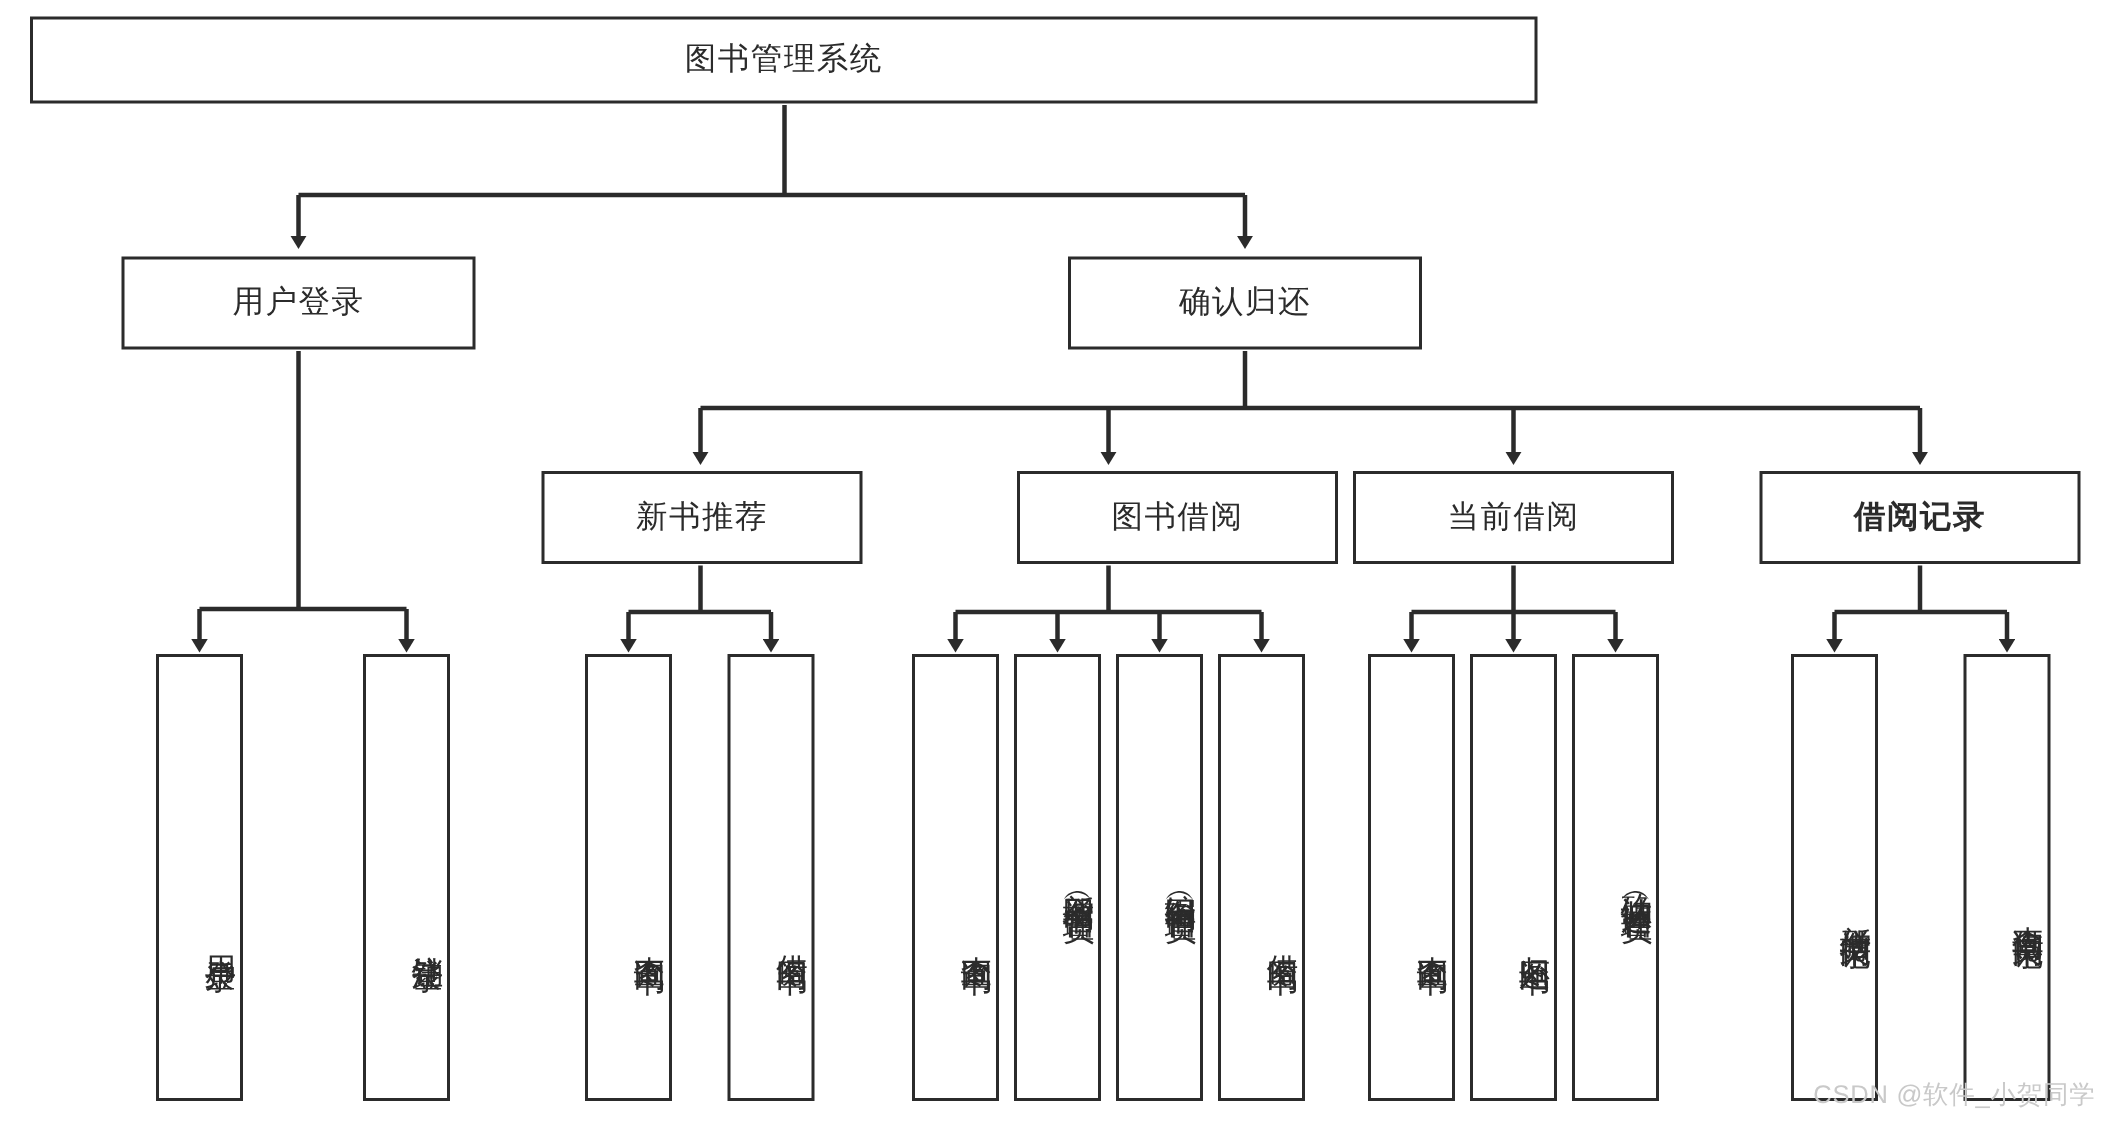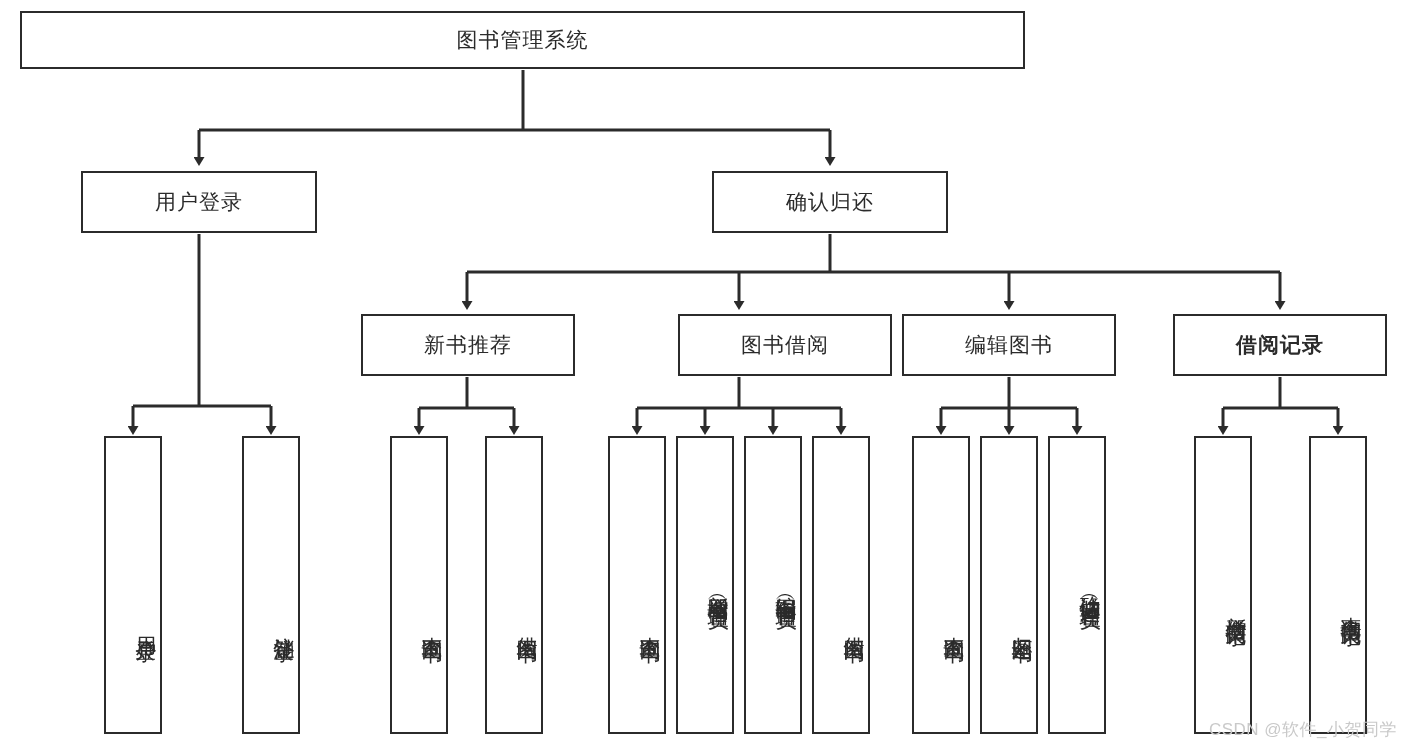--- a/index.html
+++ b/index.html
@@ -133,21 +133,21 @@
     <span>确认归还</span>
   </div>
 
   <div class="node h" style="left:361px; top:314px; width:214px; height:62px;">
     <span>新书推荐</span>
   </div>
   <div class="node h" style="left:632px; top:314px; width:214px; height:62px;margin-left:46px;">
     <span>图书借阅</span>
   </div>
   <div class="node h" style="left:902px; top:314px; width:214px; height:62px;">
-    <span>编辑图书</span>
+    <span>当前借阅</span>
   </div>
   <div class="node h" style="left:1173px; top:314px; width:214px; height:62px;font-weight:bold;">
     <span>借阅记录</span>
   </div>
 
   <div class="node v" style="left:104px; top:436px; width:58px; height:298px; padding-top:78px;">
     <span>用户登录</span>
   </div>
   <div class="node v" style="left:242px; top:436px; width:58px; height:298px; padding-top:78px;">
     <span>注销登录</span>

